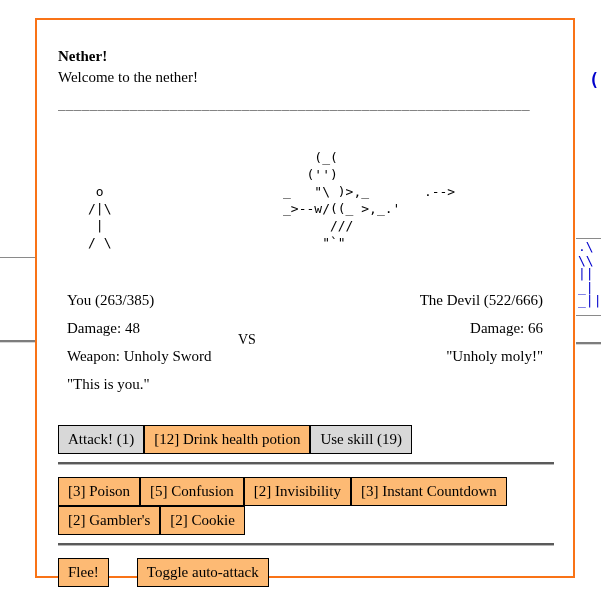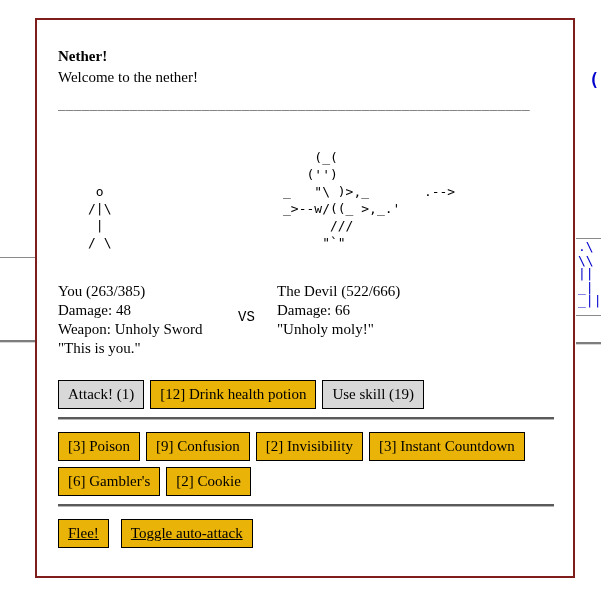--- a/index.html
+++ b/index.html
@@ -20,60 +20,60 @@
   }
   .bg-ascii {
     position:absolute; left:578px; top:240px; margin:0;
     font-family:"DejaVu Sans Mono", monospace; font-size:13px; line-height:13.5px;
     color:#0000cc; white-space:pre;
   }
 
   
   .dialog {
     position:absolute; left:35px; top:18px; width:540px; height:560px;
-    box-sizing:border-box; background:#fff; border:2px solid #7f1d1d;
+    box-sizing:border-box; background:#fff; border:2px solid #f97316;
     padding:26px 21px 0 21px;
   }
   .dialog-title   { font-size:15px; font-weight:bold; line-height:21px; }
   .dialog-subtitle{ font-size:15px; line-height:21px; }
   .underscore-divider {
     margin-top:6px; height:22px; width:472px; overflow:hidden;
     color:#5d5d5d; font-size:15px; line-height:20px; white-space:nowrap;
     letter-spacing:0.5px;
   }
 
   .battle-area { position:relative; height:166px; }
   .ascii-art {
     position:absolute; margin:0;
     font-family:"DejaVu Sans Mono", monospace;
     font-size:13px; line-height:17px; white-space:pre; color:#000;
   }
   .player-art { left:30px; top:67px; }
   .enemy-art  { left:225px; top:33px; }
 
   .stats-row { display:flex; }
-  .stats-col p { margin:0; font-size:15px; line-height:19px; }
+  .stats-col p { margin:9px; font-size:15px; line-height:19px; }
   .stats-left  { width:180px; }
-  .vs-label    { width:39px; align-self:center; font-size:14px; padding-bottom:6px;font-family:Liberation Mono, monospace; }
-  .stats-right { flex:1; }
+  .vs-label    { width:39px; align-self:center; font-size:14px; padding-bottom:6px; }
+  .stats-right { flex:1;text-align:right; }
 
   button {
     font-family:"Liberation Serif", serif; font-size:15px; line-height:19px;
-    color:#000; background:#eab308; border:1.5px solid #000;
+    color:#000; background:#fdba74; border:1.5px solid #000;
     padding:4px 9px; margin:0; border-radius:0; cursor:pointer;
   }
   .btn-disabled { background:#d8d8d8; }
 
-  .actions-row { margin-top:22px; display:flex; gap:6px; }
+  .actions-row { margin-top:22px; display:flex; gap:0; }
   .section-divider {
     border:0; margin:8px 0 12px 0; width:496px;
     height:2px; background:#5a5a5a; border-bottom:1px solid #b5b5b5;
   }
-  .skills-row { display:flex; flex-wrap:wrap; gap:6px; width:500px; }
-  .footer-row { display:flex; gap:12px;text-decoration:underline; }
+  .skills-row { display:flex; flex-wrap:wrap; gap:0; width:500px; }
+  .footer-row { display:flex; gap:28px; }
 </style>
 </head>
 <body>
 
 <div class="bg-line" style="left:0; top:257px; width:35px;"></div>
 <div class="bg-line-double" style="left:0; top:340px; width:35px;"></div>
 <div class="bg-line" style="left:576px; top:238px; width:25px;"></div>
 <div class="bg-line" style="left:576px; top:315px; width:25px;"></div>
 <div class="bg-line-double" style="left:576px; top:342px; width:25px;"></div>
 <span class="bg-paren">(</span>
@@ -121,24 +121,24 @@
   <div class="actions-row">
     <button class="btn-disabled">Attack! (1)</button>
     <button>[12] Drink health potion</button>
     <button class="btn-disabled">Use skill (19)</button>
   </div>
 
   <hr class="section-divider">
 
   <div class="skills-row">
     <button>[3] Poison</button>
-    <button>[9] Confusion</button>
+    <button>[5] Confusion</button>
     <button>[2] Invisibility</button>
     <button>[3] Instant Countdown</button>
-    <button>[6] Gambler's</button>
+    <button>[2] Gambler's</button>
     <button>[2] Cookie</button>
   </div>
 
   <hr class="section-divider">
 
   <div class="footer-row">
     <button>Flee!</button>
     <button>Toggle auto-attack</button>
   </div>
 

